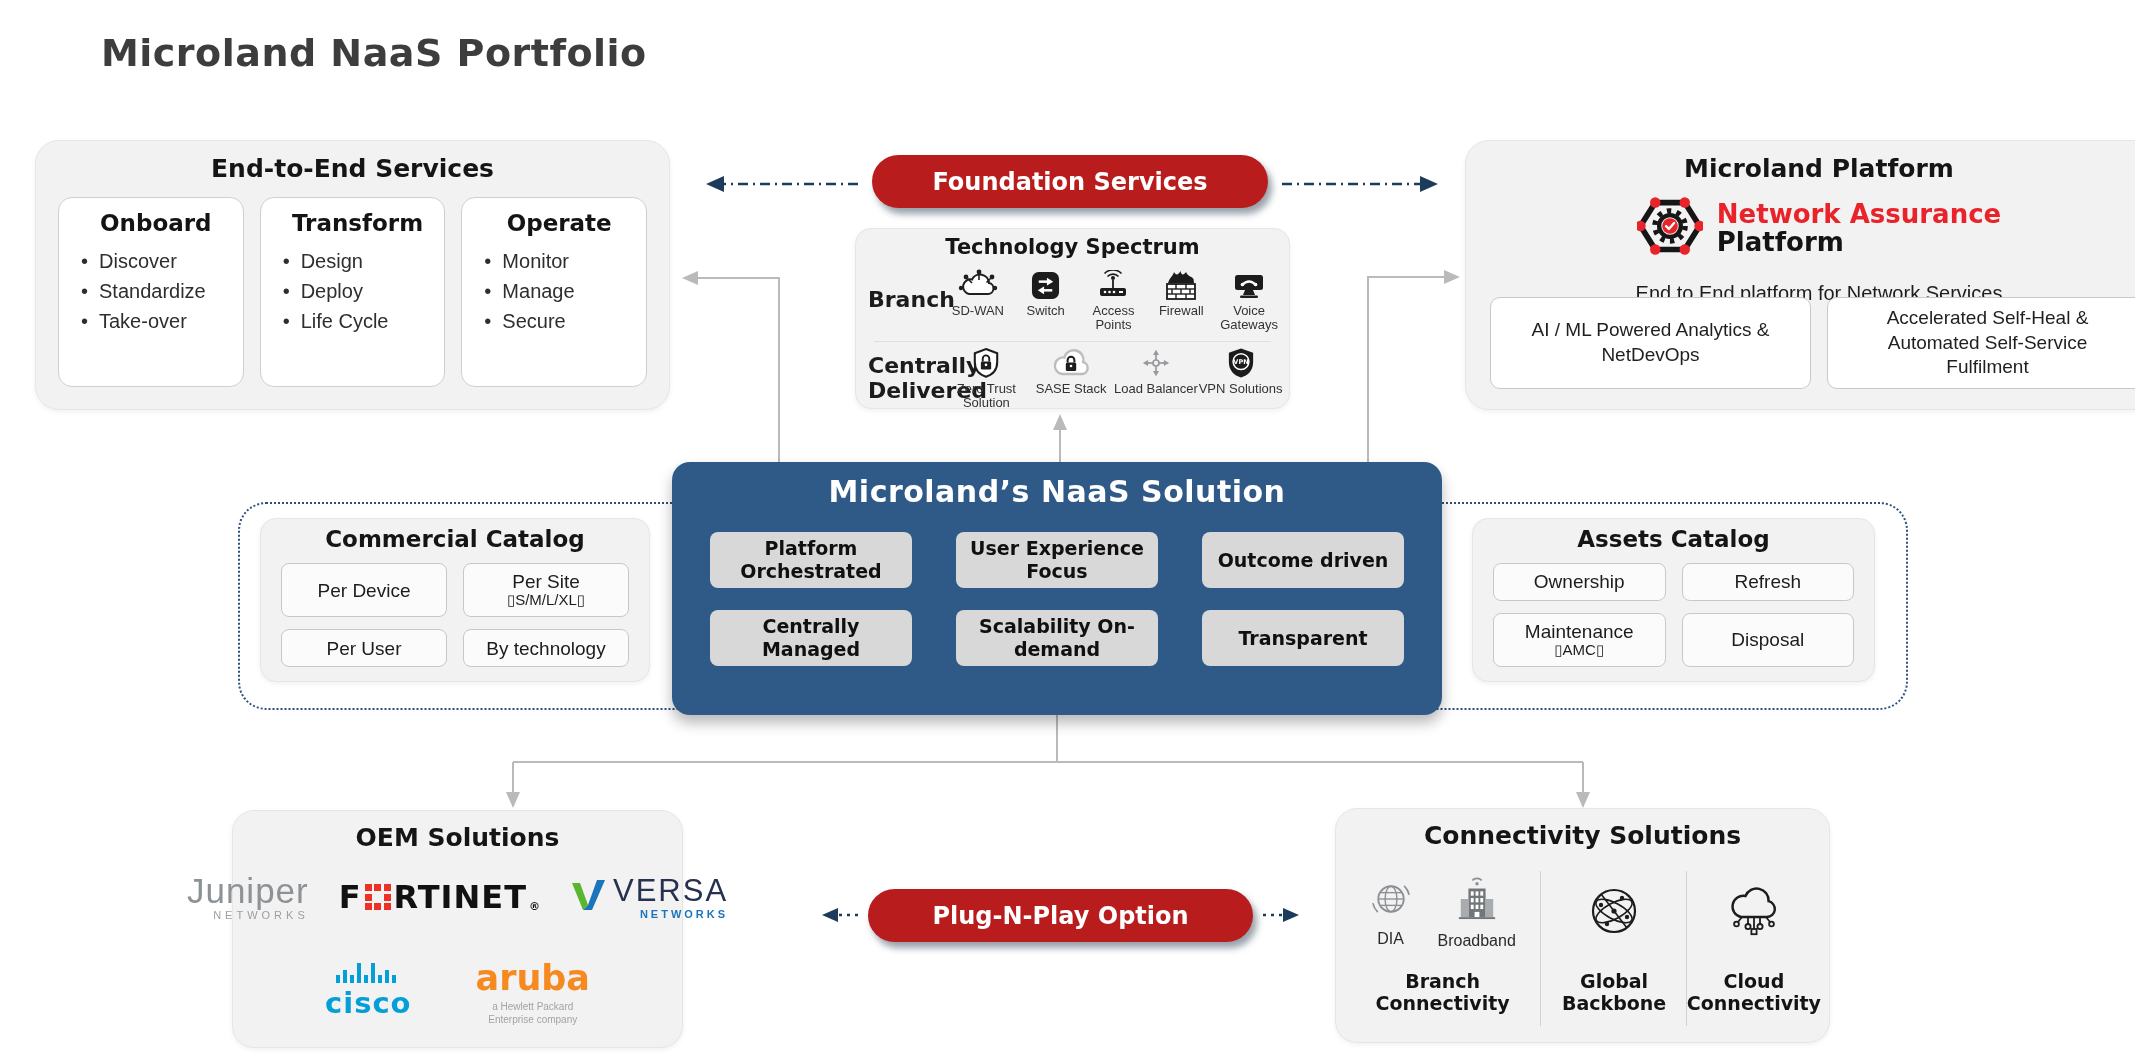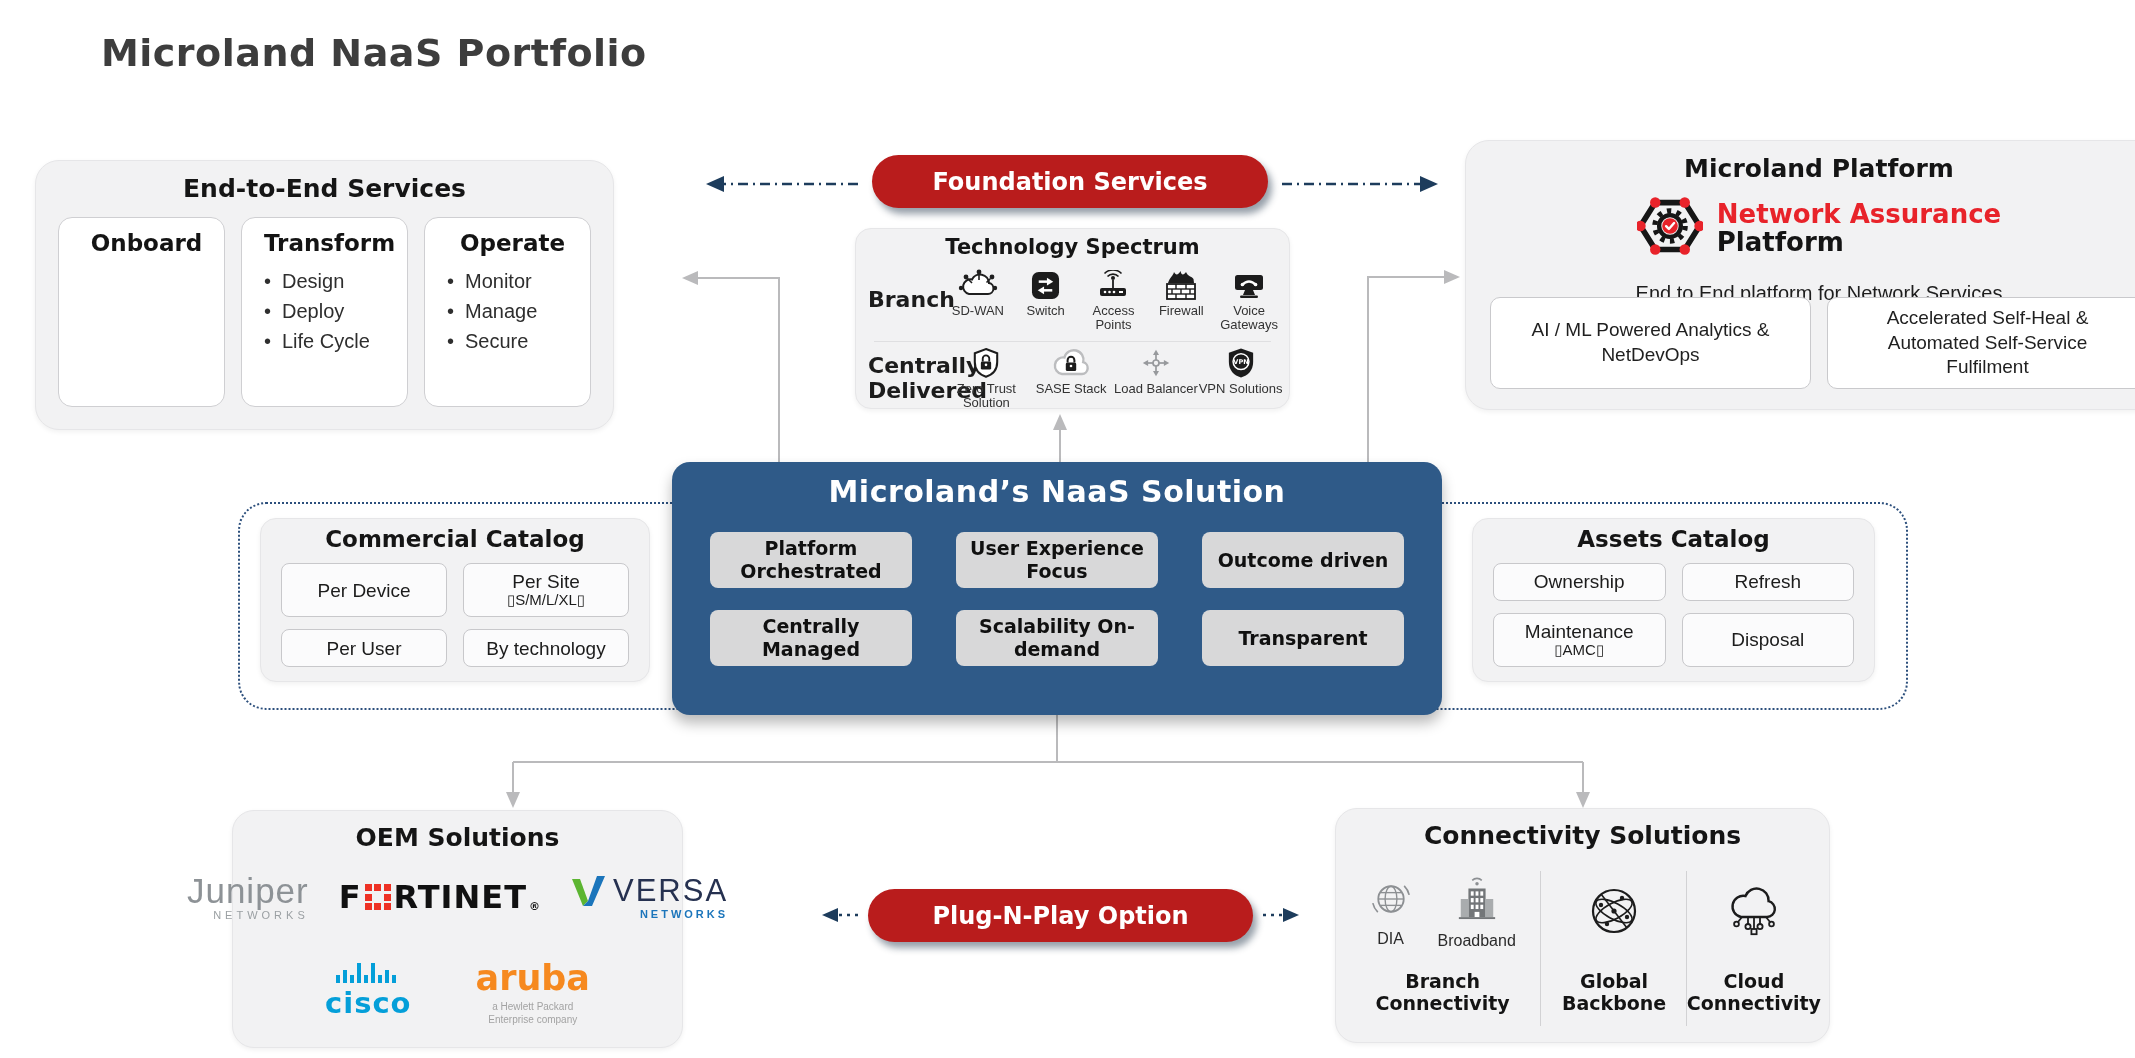--- a/index.html
+++ b/index.html
@@ -12,21 +12,21 @@
   .gline{stroke:#bababc;stroke-width:2;fill:none;}
   .ghead{fill:#bababc;}
   .nline{stroke:#1d3c5c;stroke-width:2.4;stroke-dasharray:10 5 2 5;fill:none;}
   .pline{stroke-dasharray:3 5;}
   .nhead{fill:#1d3c5c;}
 
   .panel{position:absolute;background:#f2f2f3;border:1px solid #e6e6e8;border-radius:24px;box-shadow:0 2px 5px rgba(0,0,0,.06);}
   .ptitle{text-align:center;font-family:"DejaVu Sans",sans-serif;font-weight:bold;color:#151515;margin:0;}
 
   
-  .e2e{left:35px;top:140px;width:579px;height:270px;margin-top:20px;}
+  .e2e{left:35px;top:140px;width:635px;height:270px;}
   .e2e .ptitle{padding-top:13px;font-size:25px;}
   .e2e-cards{position:absolute;left:22px;right:22px;top:56px;bottom:22px;display:flex;gap:16px;}
   .card{flex:1;background:#fff;border:1px solid #cfcfd2;border-radius:14px;padding:12px 8px 8px 18px;}
   .card h3{margin:0 0 10px;text-align:center;font-family:"DejaVu Sans",sans-serif;font-size:23px;color:#141414;}
   .card ul{list-style:none;margin:0;padding:0 0 0 4px;}
   .card li{font-size:20px;color:#2e2e2e;line-height:1.5;padding-left:18px;position:relative;}
   .card li::before{content:"•";position:absolute;left:0;color:#2e2e2e;}
 
   
   .pill{position:absolute;background:#b91c1c;border-radius:27px;color:#fff;display:flex;align-items:center;justify-content:center;font-family:"DejaVu Sans",sans-serif;font-weight:bold;box-shadow:4px 6px 7px rgba(25,44,66,.45);}
@@ -83,21 +83,21 @@
   .oem-row1{position:absolute;top:62px;left:0;right:0;display:flex;justify-content:center;align-items:center;gap:30px;}
   .oem-row2{position:absolute;top:150px;left:0;right:0;display:flex;justify-content:center;align-items:flex-start;gap:64px;}
   .jun{display:flex;flex-direction:column;align-items:center;}
   .jun-word{font-size:35px;letter-spacing:1px;line-height:1;color:#8d9296;}
   .jun-sub{font-size:11px;letter-spacing:4px;color:#9ba0a3;align-self:flex-end;margin-top:1px;}
   .fort{display:flex;align-items:center;font-family:"DejaVu Sans",sans-serif;font-weight:bold;color:#111;font-size:32px;letter-spacing:1px;}
   .fgrid{display:grid;grid-template-columns:repeat(3,7px);grid-auto-rows:7px;gap:2.5px;margin:0 3px;}
   .fgrid i{background:#ee3124;display:block;}
   .fgrid i.hole{background:transparent;}
   .fort .reg{font-size:11px;align-self:flex-end;margin-left:2px;padding-bottom:3px;}
-  .versa{display:flex;gap:8px;}
+  .versa{display:flex;align-items:center;gap:8px;}
   .versa-col{display:flex;flex-direction:column;align-items:flex-end;}
   .versa-word{font-size:31px;color:#263150;letter-spacing:2px;line-height:1;}
   .versa-sub{font-size:11px;color:#1b75bb;letter-spacing:3px;font-weight:bold;margin-top:2px;}
   .cisco{display:flex;flex-direction:column;align-items:center;}
   .cisco-word{font-family:"DejaVu Sans",sans-serif;font-weight:bold;font-size:29px;line-height:1;margin-top:2px;letter-spacing:1px;color:#049fd9;}
   .aruba{display:flex;flex-direction:column;align-items:center;}
   .aruba-word{font-family:"DejaVu Sans",sans-serif;font-weight:bold;font-size:35px;color:#f6891f;line-height:1;}
   .aruba-sub{font-size:10px;color:#a3a3a3;text-align:center;line-height:1.3;margin-top:4px;}
 
   
@@ -158,20 +158,25 @@
     </g>
   </svg>
 
   <h1 class="slide-title">Microland NaaS Portfolio</h1>
 
   <section class="panel e2e">
     <h2 class="ptitle">End-to-End Services</h2>
     <div class="e2e-cards">
       <div class="card">
         <h3>Onboard</h3>
+        <ul>
+          <li>Discover</li>
+          <li>Standardize</li>
+          <li>Take-over</li>
+        </ul>
       </div>
       <div class="card">
         <h3>Transform</h3>
         <ul>
           <li>Design</li>
           <li>Deploy</li>
           <li>Life Cycle</li>
         </ul>
       </div>
       <div class="card">

